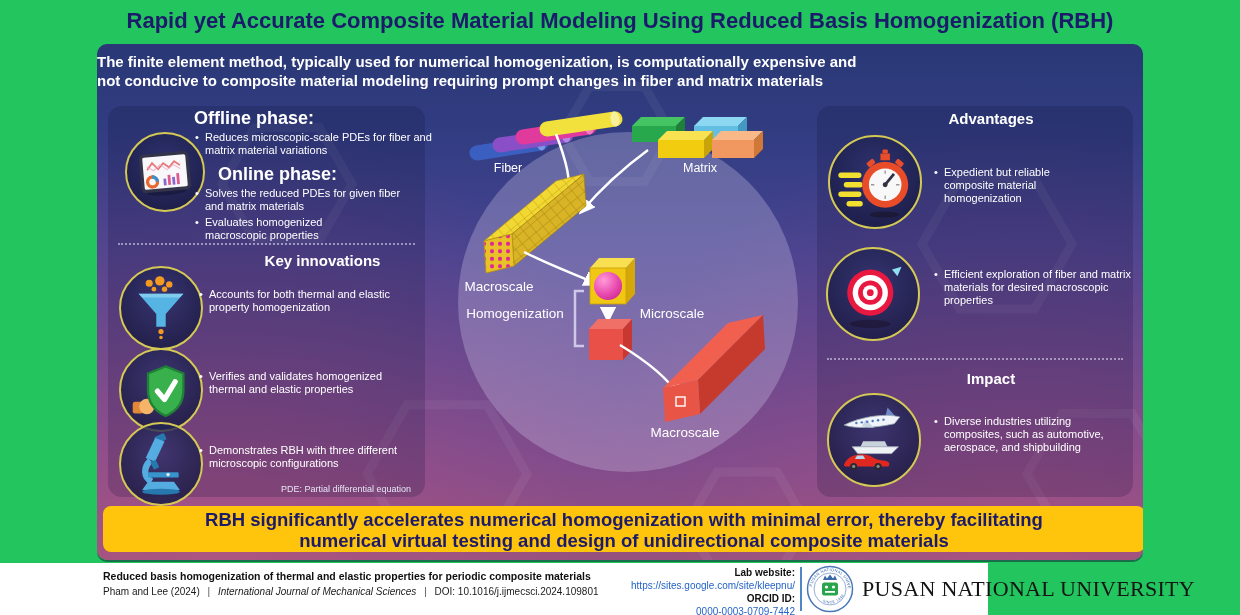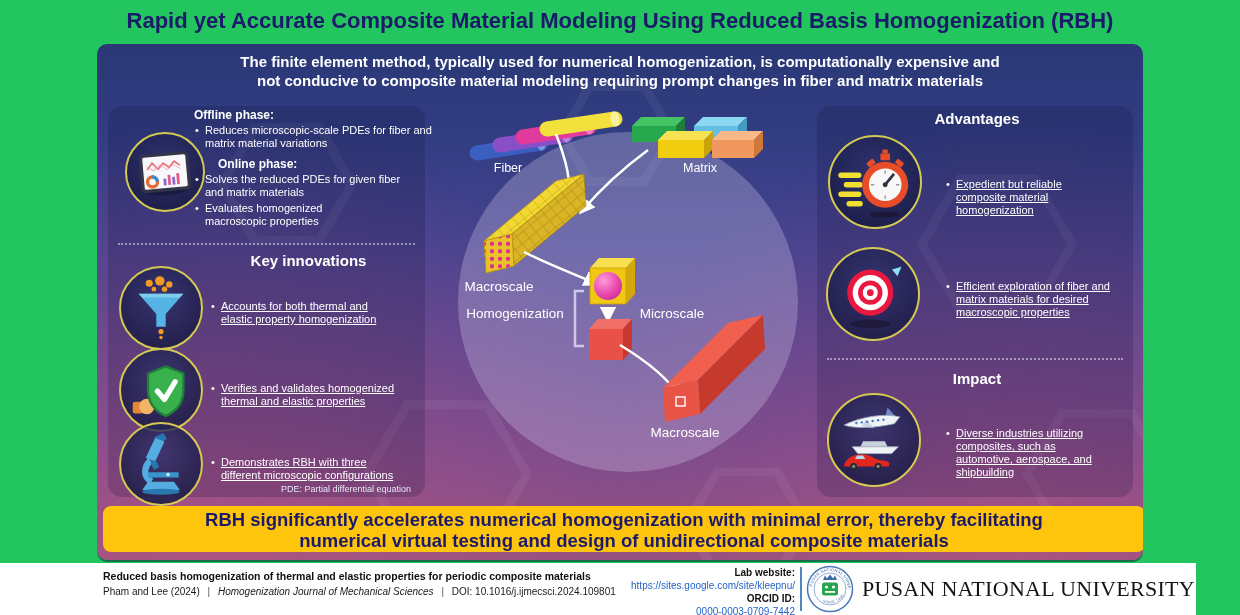--- a/index.html
+++ b/index.html
@@ -7,45 +7,45 @@
   .stage{position:relative;width:1240px;height:615px;background:#22c55e;overflow:hidden;}
   .main-title{position:absolute;top:8px;left:0;width:100%;text-align:center;
     font-size:22px;font-weight:bold;color:#1c1a6a;}
   .panel{position:absolute;left:97px;top:44px;width:1046px;height:516px;border-radius:10px;
     background:
       radial-gradient(circle at 12% 100%, rgba(228,92,130,0.33), transparent 42%),
       radial-gradient(circle at 88% 100%, rgba(228,92,130,0.28), transparent 42%),
       linear-gradient(180deg,#2a3876 0%,#323d82 18%,#474390 40%,#62478f 62%,#7d4b8c 82%,#92517f 100%);
     box-shadow:0 2px 0 rgba(18,38,58,.55);overflow:hidden;}
   .hexes{position:absolute;inset:0;width:100%;height:100%;}
-  .banner-line{position:absolute;left:0;width:100%;text-align:center;color:#fff;font-weight:bold;font-size:15px;}
+  .banner-line{position:absolute;left:0;width:100%;text-align:left;color:#fff;font-weight:bold;font-size:15px;}
   .bl1{top:9px;} .bl2{top:28px;}
   .card{position:absolute;top:62px;height:391px;border-radius:14px;background:rgba(13,16,54,0.20);}
   .card.left{left:11px;width:317px;}
   .card.right{left:720px;width:316px;}
   .icon-circle{position:absolute;border-radius:50%;
     background:radial-gradient(circle at 50% 36%, rgba(46,50,108,0.75), rgba(18,20,56,0.85));
     border:2px solid #d4c954;box-sizing:border-box;}
   .icon-circle svg{position:absolute;inset:7px;width:calc(100% - 14px);height:calc(100% - 14px);}
-  .sec-head{position:absolute;left:2px;width:100%;text-align:center;color:#fff;font-weight:bold;font-size:15px;}
+  .sec-head{position:absolute;left:16px;width:100%;text-align:center;color:#fff;font-weight:bold;font-size:15px;}
   .phase-block{position:absolute;left:86px;top:2px;width:232px;}
-  .phase-head{font-size:12px;font-weight:bold;color:#fff;margin:0 0 2px;}
+  .phase-head{font-size:18px;font-weight:bold;color:#fff;margin:0 0 2px;}
   .phase-head.mt{margin-top:7px;margin-left:24px;}
   .bullet{position:relative;padding-left:11px;color:#fff;font-size:11px;line-height:1.18;margin-bottom:3px;}
   .bullet::before{content:"\2022";position:absolute;left:1px;}
   .dotted{position:absolute;left:10px;right:10px;border-top:2px dotted rgba(225,225,250,0.55);}
   .itext{position:absolute;color:#fff;}
-  .itext .bullet{margin:16px;text-decoration:underline;}
+  .itext .bullet{margin:4px;}
   .footnote{position:absolute;right:14px;top:378px;color:#e6e6f6;font-size:9px;}
   .gold-banner{position:absolute;left:6px;top:462px;width:1034px;height:46px;background:#ffc40c;border-radius:8px;padding-left:8px;}
   .gold-line{position:absolute;left:0;width:100%;text-align:center;font-weight:bold;font-size:18.5px;color:#1c1a6a;}
   .gl1{top:3px;} .gl2{top:24px;}
   .diagram-svg{position:absolute;left:330px;top:56px;width:398px;height:404px;}
   .dlabel{fill:#fff;font-family:"Liberation Sans",sans-serif;}
-  .footer{position:absolute;left:0;top:563px;width:1196px;height:52px;background:#fff;}
+  .footer{position:absolute;left:0;top:563px;width:988px;height:52px;background:#fff;}
   .paper-title{position:absolute;left:103px;top:7px;font-size:10.5px;font-weight:bold;color:#101010;}
   .paper-meta{position:absolute;left:103px;top:23px;font-size:10px;color:#1a1a1a;}
   .paper-meta .it{font-style:italic;}
   .paper-meta .sep{margin:0 5px;color:#555;}
   .lab-block{position:absolute;left:590px;top:3px;width:205px;text-align:right;font-size:10px;line-height:1.3;}
   .lab-label{font-weight:bold;color:#101010;}
   .lab-link{color:#2464c8;cursor:pointer;}
   .vdivider{position:absolute;left:800px;top:4px;height:44px;border-left:2px solid #4e86c8;}
   .seal{position:absolute;left:806px;top:2px;width:48px;height:48px;}
   .univ{position:absolute;left:862px;top:13px;font-family:"Liberation Serif",serif;font-size:22px;color:#141414;letter-spacing:0.3px;white-space:nowrap;}
@@ -339,21 +339,21 @@
       <div class="gold-line gl1">RBH significantly accelerates numerical homogenization with minimal error, thereby facilitating</div>
       <div class="gold-line gl2">numerical virtual testing and design of unidirectional composite materials</div>
     </div>
   </div>
 
   <div class="footer">
     <div class="paper-title">Reduced basis homogenization of thermal and elastic properties for periodic composite materials</div>
     <div class="paper-meta">
       <span>Pham and Lee (2024)</span>
       <span class="sep">|</span>
-      <span class="it">Homogenization Journal of Mechanical Sciences</span>
+      <span class="it">International Journal of Mechanical Sciences</span>
       <span class="sep">|</span>
       <span>DOI: 10.1016/j.ijmecsci.2024.109801</span>
     </div>
 
     <div class="lab-block">
       <div class="lab-label">Lab website:</div>
       <div class="lab-link">https://sites.google.com/site/kleepnu/</div>
       <div class="lab-label">ORCID ID:</div>
       <div class="lab-link">0000-0003-0709-7442</div>
     </div>

